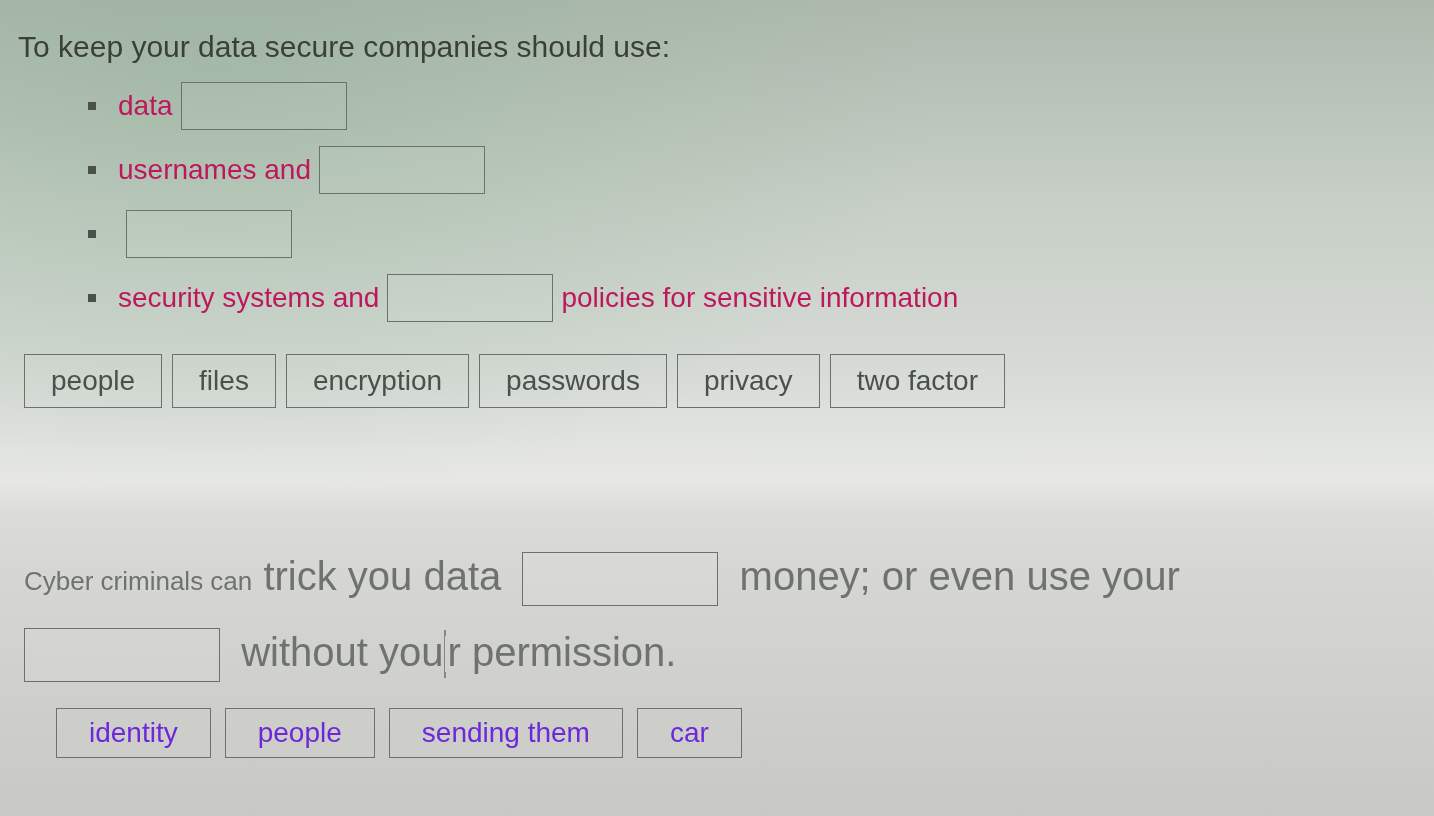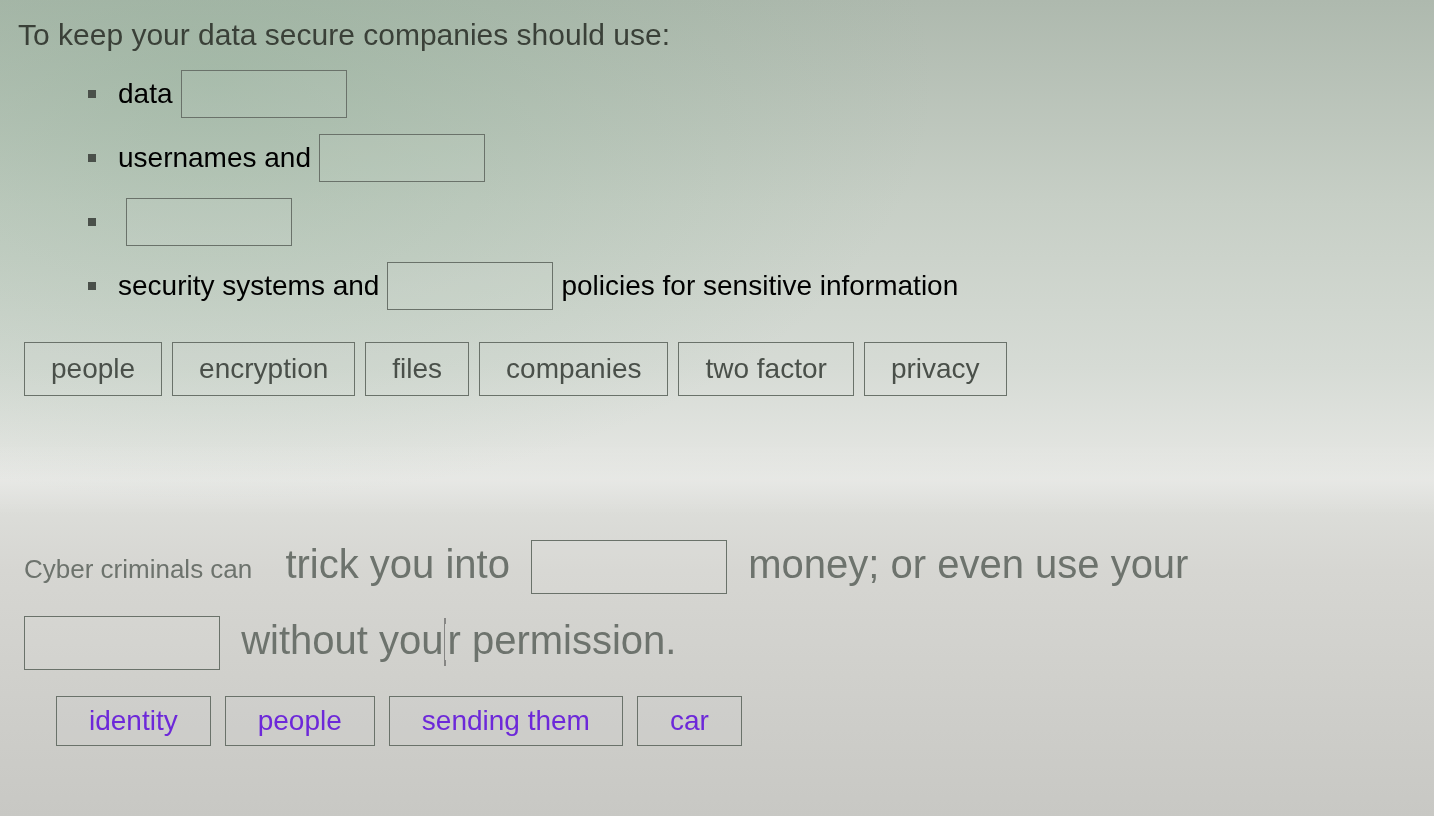--- a/index.html
+++ b/index.html
@@ -22,21 +22,21 @@
     content: "";
     position: absolute;
     left: 0; right: 0;
     top: 445px;
     height: 70px;
     background: linear-gradient(to bottom, rgba(255,255,255,0) 0%, rgba(255,255,255,0.25) 50%, rgba(255,255,255,0) 100%);
     pointer-events: none;
   }
 
   .page {
-    padding: 16px 18px 30px 18px;
+    padding: 28px 18px 30px 18px;
   }
 
   
   .q1 { }
   .q1-heading {
     font-size: 30px;
     line-height: 1.25;
     color: #3a4038;
     margin: 0 0 14px 0;
   }
@@ -44,21 +44,21 @@
   ul.bullets {
     list-style: none;
     margin: 0 0 0 64px;
     padding: 0;
   }
   ul.bullets li {
     display: flex;
     align-items: center;
     margin: 16px 0;
     font-size: 28px;
-    color: #000000;
+    color: #be185d;
   }
   ul.bullets li .bullet {
     width: 8px;
     height: 8px;
     background: #4a504a;
     margin-right: 22px;
     margin-left: 6px;
     flex: 0 0 auto;
   }
 
@@ -95,21 +95,21 @@
     padding: 0 6px;
   }
   .q2-text {
     font-size: 40px;
     line-height: 1.9;
     color: #6d736d;
   }
   .q2-text .lead {
     font-size: 26px;
     color: #6d736d;
-    margin-right: 22px;
+    margin-right: 0;
   }
   .q2-text .drop-slot {
     width: 196px;
     height: 54px;
     margin: 0 10px;
   }
 
   .word-bank2 {
     display: flex;
     gap: 14px;
@@ -164,32 +164,32 @@
       <li>
         <span class="bullet"></span>
         <span>security systems and</span>
         <span class="drop-slot"></span>
         <span>policies for sensitive information</span>
       </li>
     </ul>
 
     <div class="word-bank">
       <div class="word-chip">people</div>
+      <div class="word-chip">files</div>
       <div class="word-chip">encryption</div>
-      <div class="word-chip">files</div>
-      <div class="word-chip">companies</div>
+      <div class="word-chip">passwords</div>
+      <div class="word-chip">privacy</div>
       <div class="word-chip">two factor</div>
-      <div class="word-chip">privacy</div>
     </div>
   </div>
 
   <div class="q2">
     <div class="q2-text">
       <span class="lead">Cyber criminals can</span>
-      <span>trick you into</span>
+      <span>trick you data</span>
       <span class="drop-slot"></span>
       <span>money; or even use your</span>
       <br>
       <span class="drop-slot" style="margin-left:0"></span>
       <span>without you<span class="caret"></span>r permission.</span>
     </div>
 
     <div class="word-bank2">
       <div class="word-chip">identity</div>
       <div class="word-chip">people</div>

